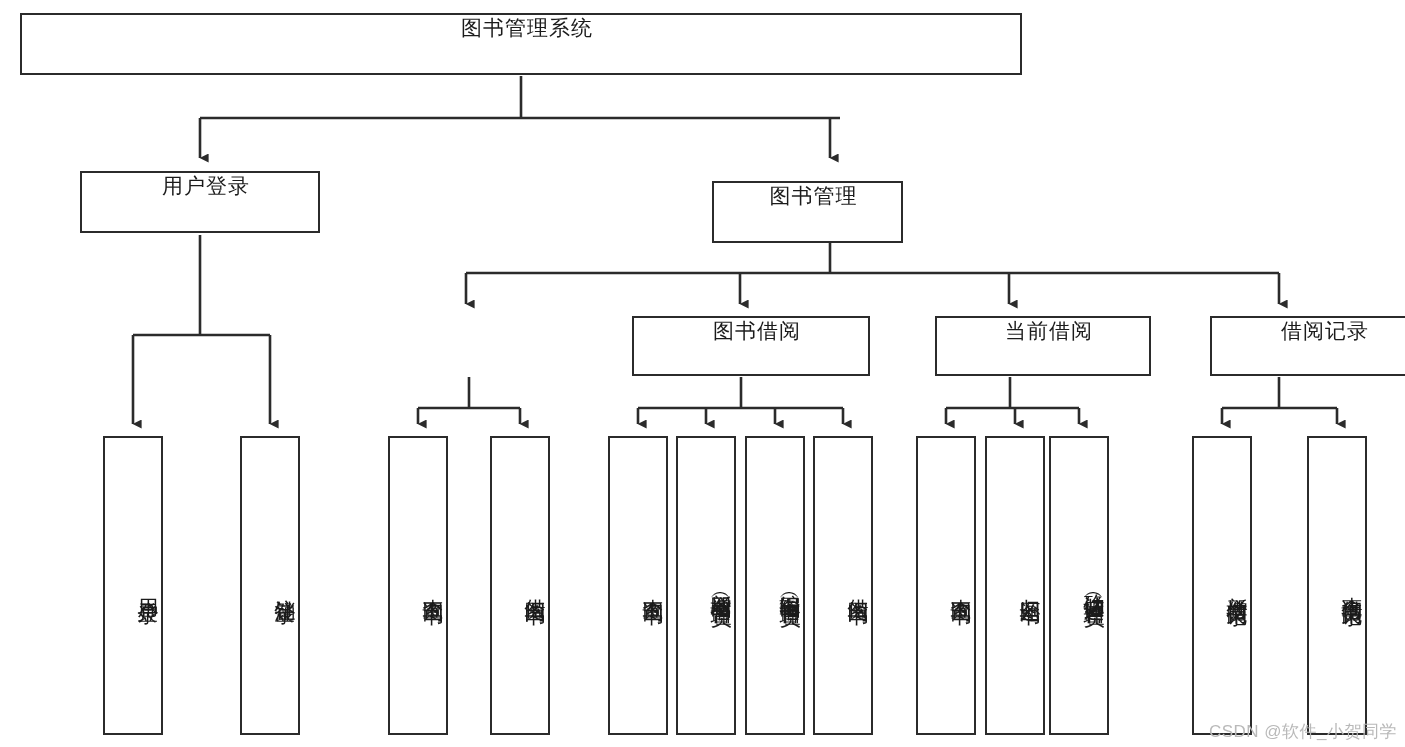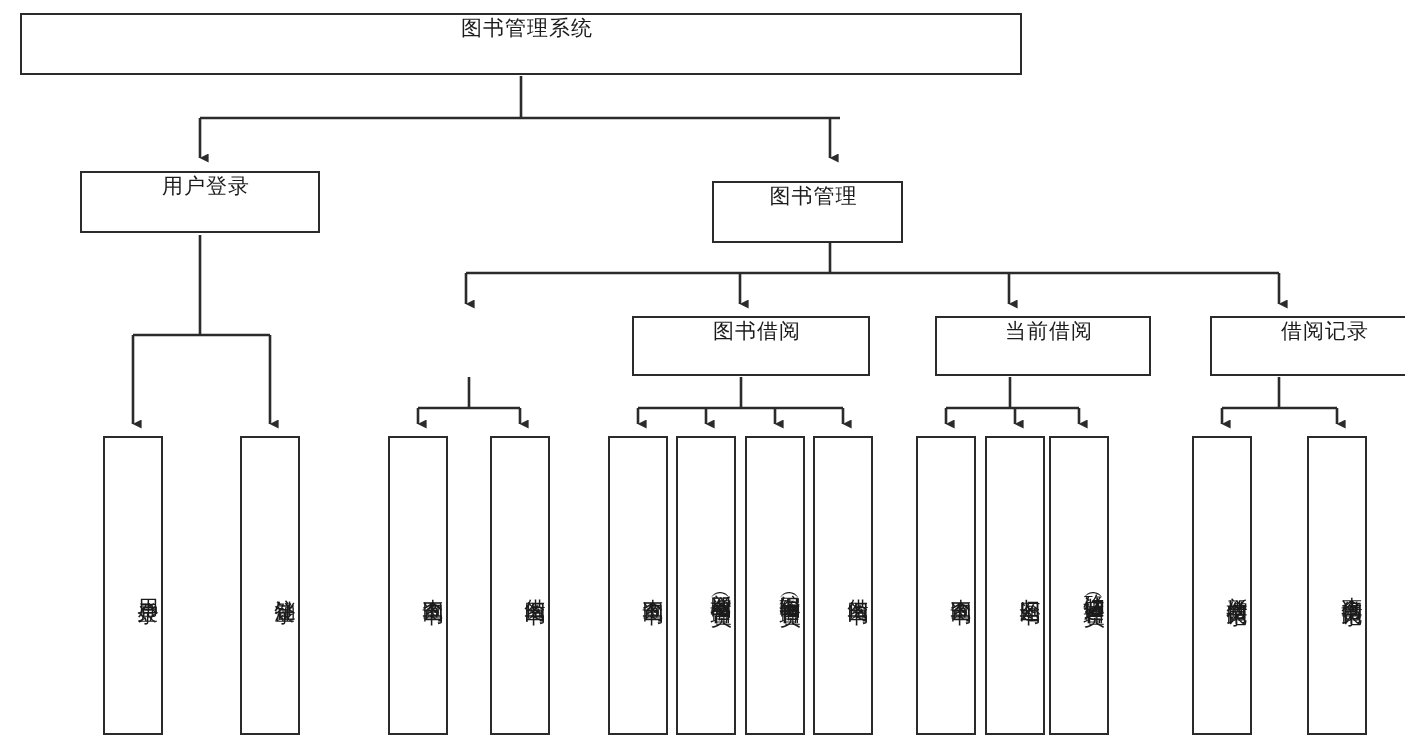--- a/index.html
+++ b/index.html
@@ -177,14 +177,15 @@
     <span class="vtext">确认归还（管理员）</span>
   </div>
 
   <div class="node v" style="left:1192px; top:436px; width:60px; height:299px;">
     <span class="vtext">新增借阅记录</span>
   </div>
   <div class="node v" style="left:1307px; top:436px; width:60px; height:299px;">
     <span class="vtext">查询借阅记录</span>
   </div>
 
+  <div id="watermark">CSDN @软件_小贺同学</div>
 
 </div>
 
 </body></html>

